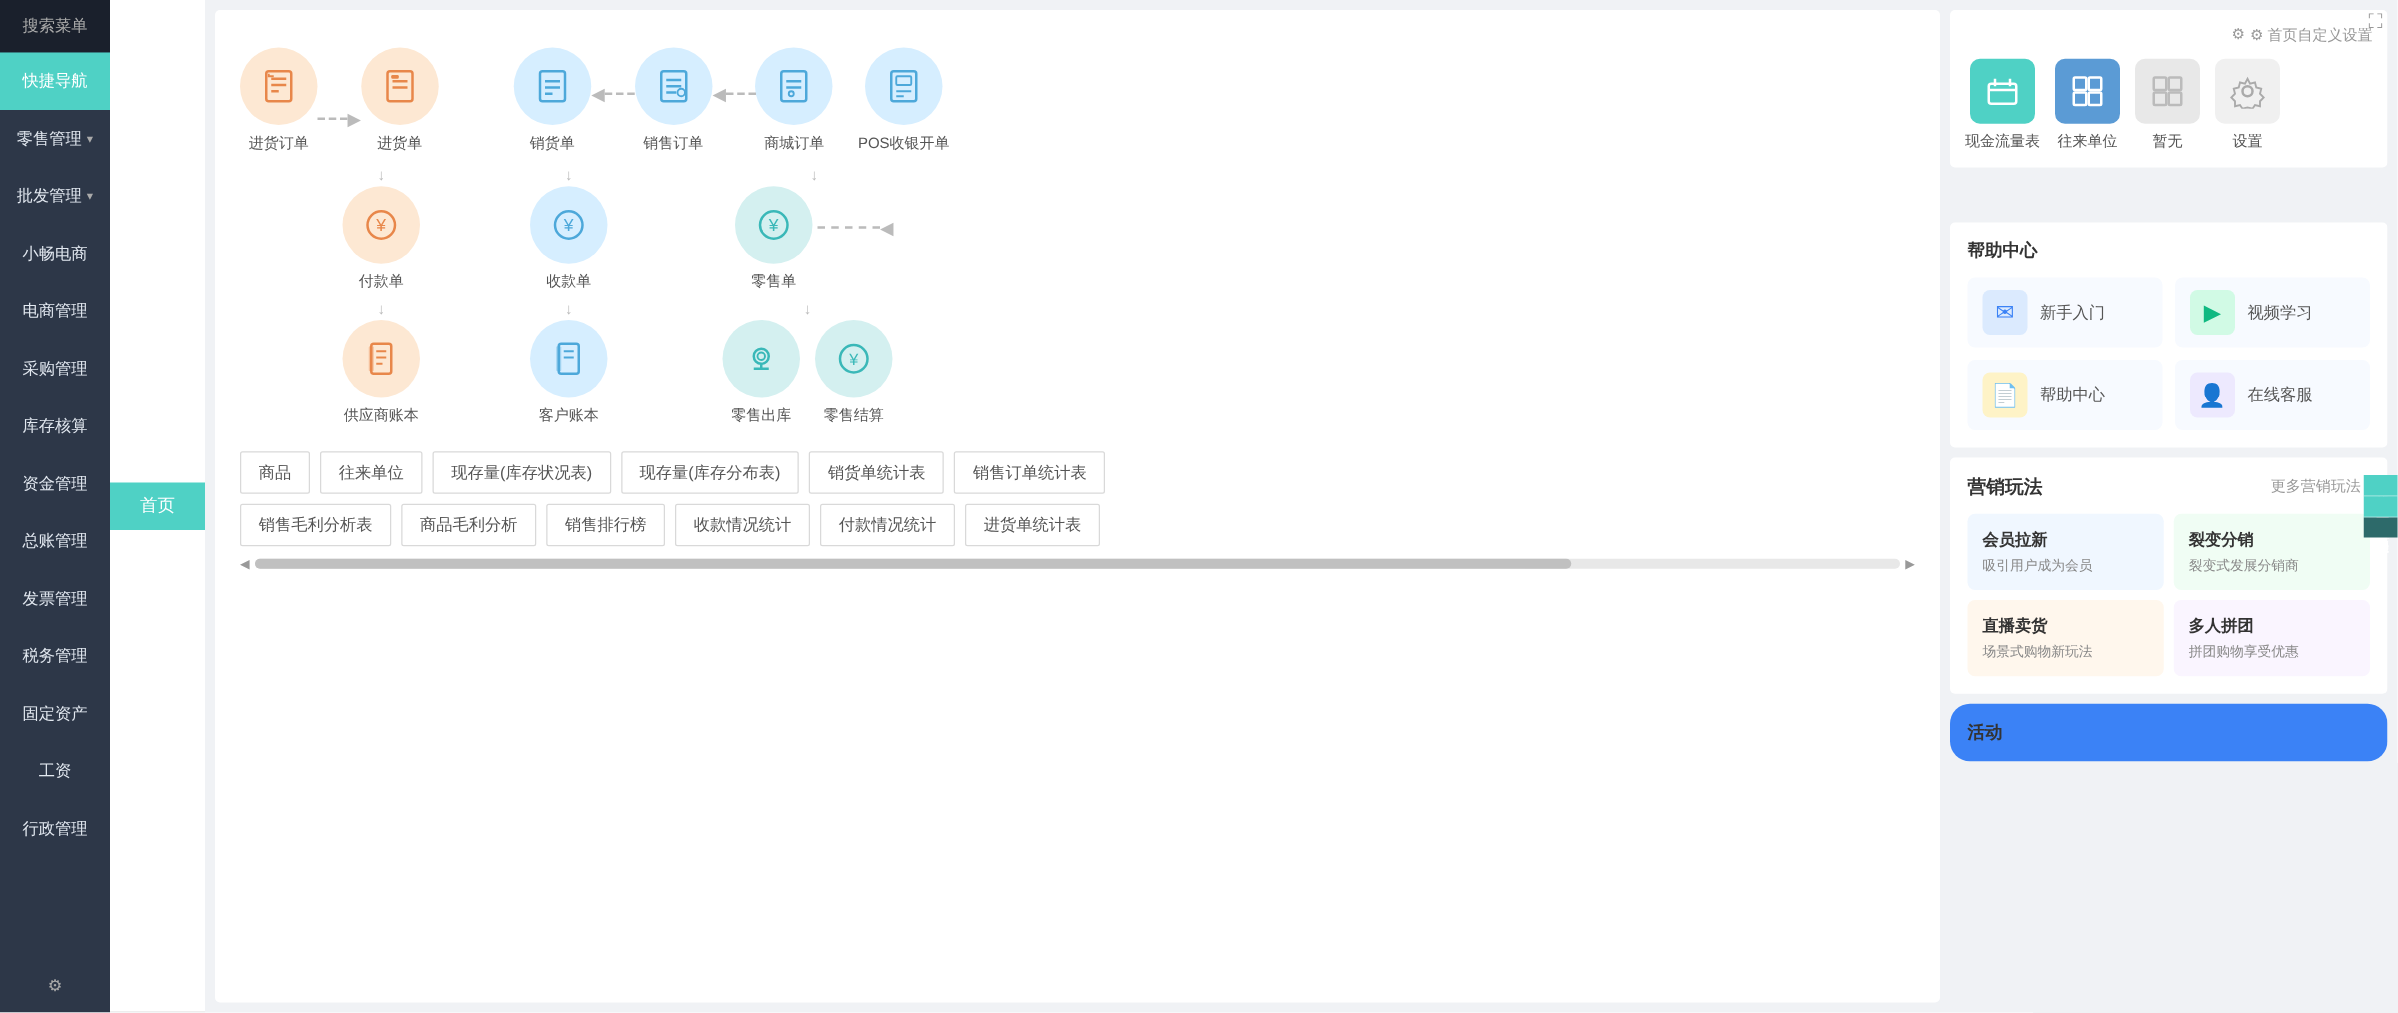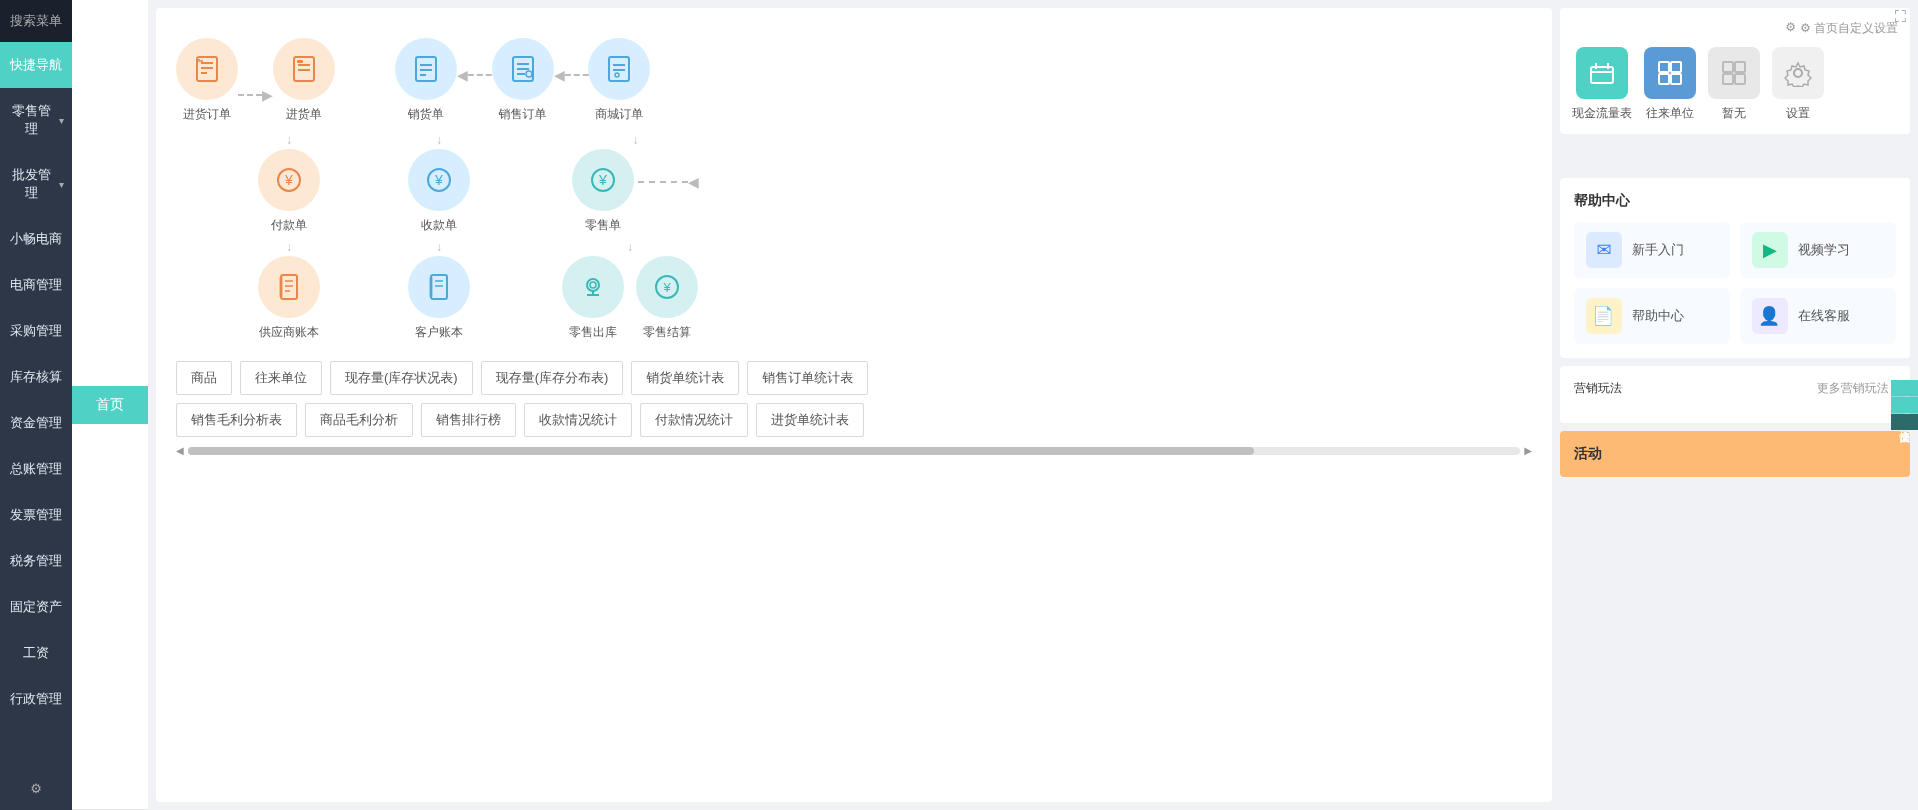--- a/index.html
+++ b/index.html
@@ -1,20 +1,20 @@
 <!DOCTYPE html>
 <html><head>
   <meta charset="utf-8">
   <style>
     * { box-sizing: border-box; margin: 0; padding: 0; }
     body { font-family: 'Microsoft YaHei', Arial, sans-serif; font-size: 13px; background: #f0f2f5; display: flex; height: 810px; overflow: hidden; }
 
     
     .sidebar {
-      width: 72px;
+      width: 88px;
       background: #2d3748;
       display: flex;
       flex-direction: column;
       flex-shrink: 0;
       height: 100%;
       z-index: 10;
     }
     .sidebar-search {
       background: #1a202c;
       color: #aaa;
@@ -277,22 +277,22 @@
       border-radius: 4px;
       padding: 14px;
     }
     .marketing-header {
       display: flex;
       justify-content: space-between;
       align-items: center;
       margin-bottom: 12px;
     }
     .marketing-title {
-      font-size: 12px;
-      font-weight: normal;
+      font-size: 15px;
+      font-weight: bold;
       color: #333;
     }
     .marketing-more {
       font-size: 12px;
       color: #999;
       cursor: pointer;
     }
     .marketing-grid {
       display: grid;
       grid-template-columns: 1fr 1fr;
@@ -313,22 +313,22 @@
       color: #333;
       margin-bottom: 4px;
     }
     .marketing-card-desc {
       font-size: 11px;
       color: #888;
     }
 
     
     .activity-section {
-      background: #fdba74;
-      border-radius: 4px;
+      background: #3b82f6;
+      border-radius: 16px;
       padding: 14px;
     }
     .activity-title {
       font-size: 14px;
       font-weight: bold;
       color: #333;
     }
 
     
     .float-buttons {
@@ -536,20 +536,31 @@
                   <line x1="10" y1="12" x2="22" y2="12" stroke="#4da8da" stroke-width="2"></line>
                   <line x1="10" y1="17" x2="22" y2="17" stroke="#4da8da" stroke-width="2"></line>
                   <circle cx="14" cy="22" r="2" fill="none" stroke="#4da8da" stroke-width="1.5"></circle>
                 </svg>
             </div>
             <span class="node-label">商城订单</span>
           </div>
 
           <div style="width:20px;"></div>
 
+          <div class="flow-col">
+            <div class="circle circle-blue">
+              <svg width="32" height="32" viewBox="0 0 32 32">
+                  <rect x="6" y="4" width="20" height="24" rx="2" fill="none" stroke="#4da8da" stroke-width="2"></rect>
+                  <rect x="10" y="8" width="12" height="7" rx="1" fill="none" stroke="#4da8da" stroke-width="1.5"></rect>
+                  <line x1="10" y1="20" x2="22" y2="20" stroke="#4da8da" stroke-width="1.5"></line>
+                  <line x1="10" y1="24" x2="16" y2="24" stroke="#4da8da" stroke-width="1.5"></line>
+                </svg>
+            </div>
+            <span class="node-label">POS收银开单</span>
+          </div>
         </div>
 
         <div style="display:flex; align-items:flex-start; margin-top:4px;">
 
           <div style="display:flex; flex-direction:column; align-items:center; margin-left:82px;">
             <div class="small-arrow-down">↓</div>
             <div class="flow-col">
               <div class="circle circle-orange">
                 <svg width="32" height="32" viewBox="0 0 32 32">
                     <circle cx="16" cy="16" r="11" fill="none" stroke="#e8874a" stroke-width="2"></circle>
@@ -765,20 +776,38 @@
             <span class="help-label">在线客服</span>
           </div>
         </div>
       </div>
 
       <div class="marketing-section">
         <div class="marketing-header">
           <span class="marketing-title">营销玩法</span>
           <span class="marketing-more">更多营销玩法 ›</span>
         </div>
+        <div class="marketing-grid">
+          <div class="marketing-card">
+            <div class="marketing-card-title">会员拉新</div>
+            <div class="marketing-card-desc">吸引用户成为会员</div>
+          </div>
+          <div class="marketing-card green">
+            <div class="marketing-card-title">裂变分销</div>
+            <div class="marketing-card-desc">裂变式发展分销商</div>
+          </div>
+          <div class="marketing-card orange">
+            <div class="marketing-card-title">直播卖货</div>
+            <div class="marketing-card-desc">场景式购物新玩法</div>
+          </div>
+          <div class="marketing-card purple">
+            <div class="marketing-card-title">多人拼团</div>
+            <div class="marketing-card-desc">拼团购物享受优惠</div>
+          </div>
+        </div>
       </div>
 
       <div class="activity-section">
         <div class="activity-title">活动</div>
       </div>
     </div>
   </div>
 </div>
 
 <div class="float-buttons">

